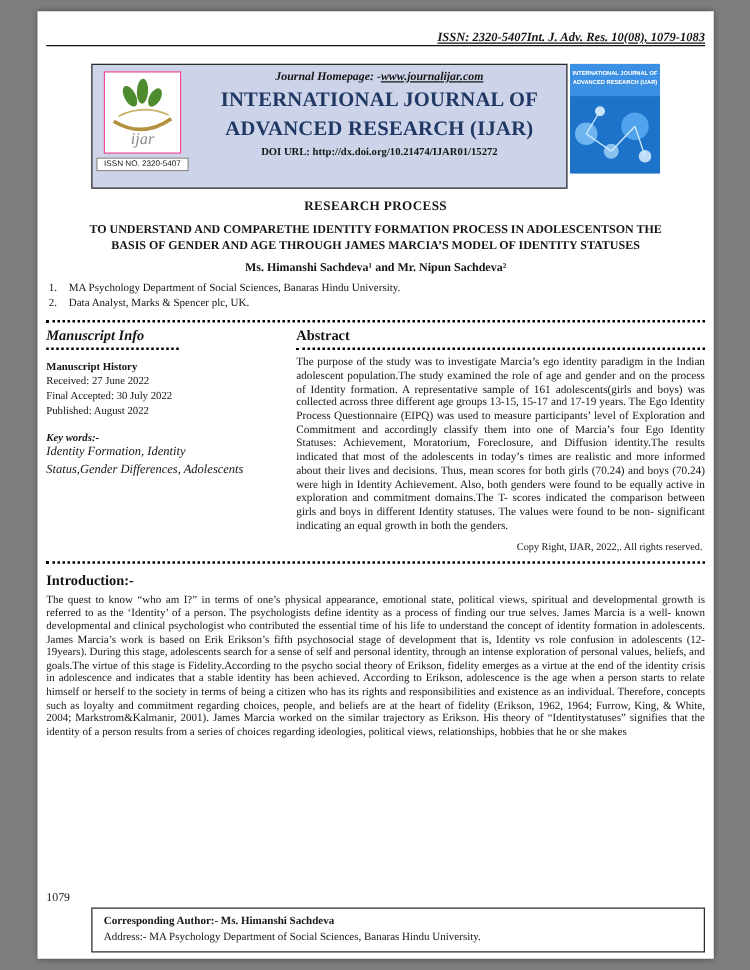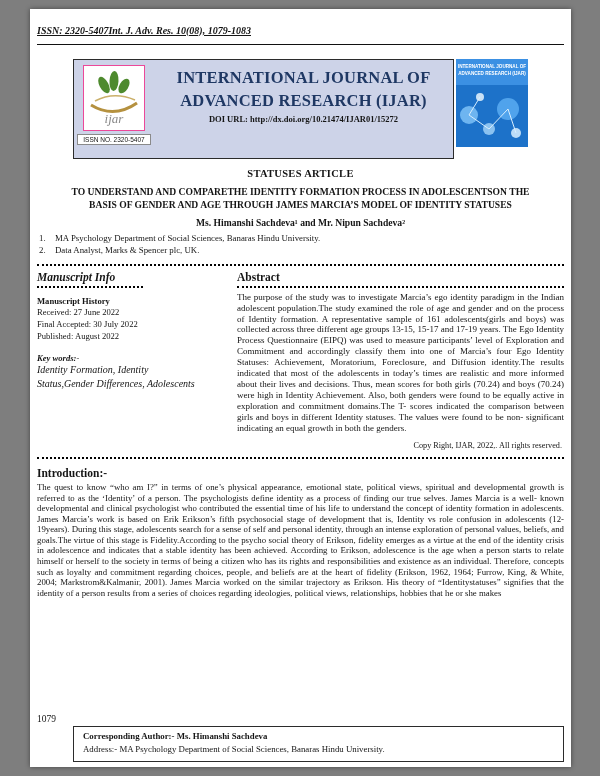--- a/index.html
+++ b/index.html
@@ -3,22 +3,22 @@
 <meta charset="utf-8">
 <style>
   * { margin:0; padding:0; box-sizing:border-box; }
   html,body { width:600px; height:776px; }
   body { background:#7e7e7e; font-family:"Liberation Serif","DejaVu Serif",serif; color:#151515; }
   .canvas { position:relative; width:600px; height:776px; background:#7e7e7e; overflow:hidden; }
   .page { position:absolute; left:30px; top:9px; width:541px; height:758px; background:#ffffff;
           padding:16px 7px 6px 7px; overflow:hidden; box-shadow:0 0 5px rgba(0,0,0,.45); }
 
   
-  .topline { display:flex; justify-content:flex-start; align-items:flex-end;
-             border-bottom:1.5px solid #111; padding-bottom:8px; }
+  .topline { display:flex; justify-content:flex-end; align-items:flex-end;
+             border-bottom:1.5px solid #111; padding-bottom:0; }
   .topline span { font-size:10px; font-weight:bold; font-style:italic; text-decoration:underline; }
 
   
   .header-row { display:flex; margin:14px 36px 0 36px; }
   .header-box { flex:1; display:flex; background:#cdd3e8; border:1px solid #2b2b2b; height:100px; }
   .logo-col { width:80px; display:flex; flex-direction:column; align-items:center; padding:5px 2px 3px; }
   .logo-box { width:62px; height:66px; background:#fff; border:1px solid #ec4899; display:flex;
               align-items:center; justify-content:center; }
   .issn-box { margin-top:3px; width:74px; background:#fff; border:1px solid #8a8a8a;
               font-size:6.5px; text-align:center; padding:1px 0;
@@ -91,20 +91,23 @@
                 <ellipse cx="19" cy="18" rx="4.5" ry="9" transform="rotate(-28 19 18)"></ellipse>
                 <ellipse cx="29" cy="14" rx="4.5" ry="10" transform="rotate(3 29 14)"></ellipse>
                 <ellipse cx="39" cy="19" rx="4.5" ry="8" transform="rotate(30 39 19)"></ellipse>
               </g>
               <text x="29" y="56" font-size="13" fill="#8a8a8a" font-style="italic" text-anchor="middle" font-family="Liberation Serif, serif">ijar</text>
             </svg>
           </div>
           <div class="issn-box">ISSN NO. 2320-5407</div>
         </div>
         <div class="header-center">
+          <div class="homepage">
+            <span>Journal Homepage: -</span><span class="hp-url">www.journalijar.com</span>
+          </div>
           <div class="journal-title">INTERNATIONAL JOURNAL OF</div>
           <div class="journal-title">ADVANCED RESEARCH (IJAR)</div>
           <div class="doi-line">
             <span>DOI URL: </span><span class="plain">http://dx.doi.org/10.21474/IJAR01/15272</span>
           </div>
         </div>
       </div>
       <div class="cover">
         <svg width="72" height="88" viewBox="0 0 72 88">
           <rect width="72" height="88" fill="#1d72c9"></rect>
@@ -117,21 +120,21 @@
           <line x1="13" y1="56" x2="33" y2="70" stroke="#d8eefe" stroke-width="1"></line>
           <line x1="33" y1="70" x2="52" y2="50" stroke="#d8eefe" stroke-width="1"></line>
           <line x1="52" y1="50" x2="60" y2="74" stroke="#d8eefe" stroke-width="1"></line>
           <line x1="24" y1="38" x2="13" y2="56" stroke="#d8eefe" stroke-width="1"></line>
           <text x="36" y="9" font-size="4.6" fill="#ffffff" font-weight="bold" text-anchor="middle" font-family="Liberation Sans, sans-serif">INTERNATIONAL JOURNAL OF</text>
           <text x="36" y="16" font-size="4.6" fill="#ffffff" font-weight="bold" text-anchor="middle" font-family="Liberation Sans, sans-serif">ADVANCED RESEARCH (IJAR)</text>
         </svg>
       </div>
     </div>
 
-    <div class="research-article">STATUSES ARTICLE</div>
+    <div class="research-article">RESEARCH PROCESS</div>
     <div class="title">TO UNDERSTAND AND COMPARETHE IDENTITY FORMATION PROCESS IN ADOLESCENTSON THE BASIS OF GENDER AND AGE THROUGH JAMES MARCIA’S MODEL OF IDENTITY STATUSES</div>
     <div class="authors">Ms. Himanshi Sachdeva¹ and Mr. Nipun Sachdeva²</div>
 
     <div class="affiliations">
       <div class="aff-row">
         <span class="aff-num">1.</span>
         <span>MA Psychology Department of Social Sciences, Banaras Hindu University.</span>
       </div>
       <div class="aff-row">
         <span class="aff-num">2.</span>

